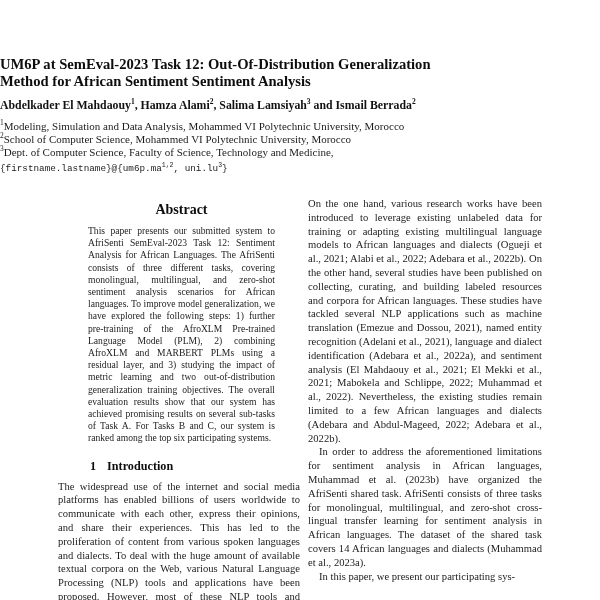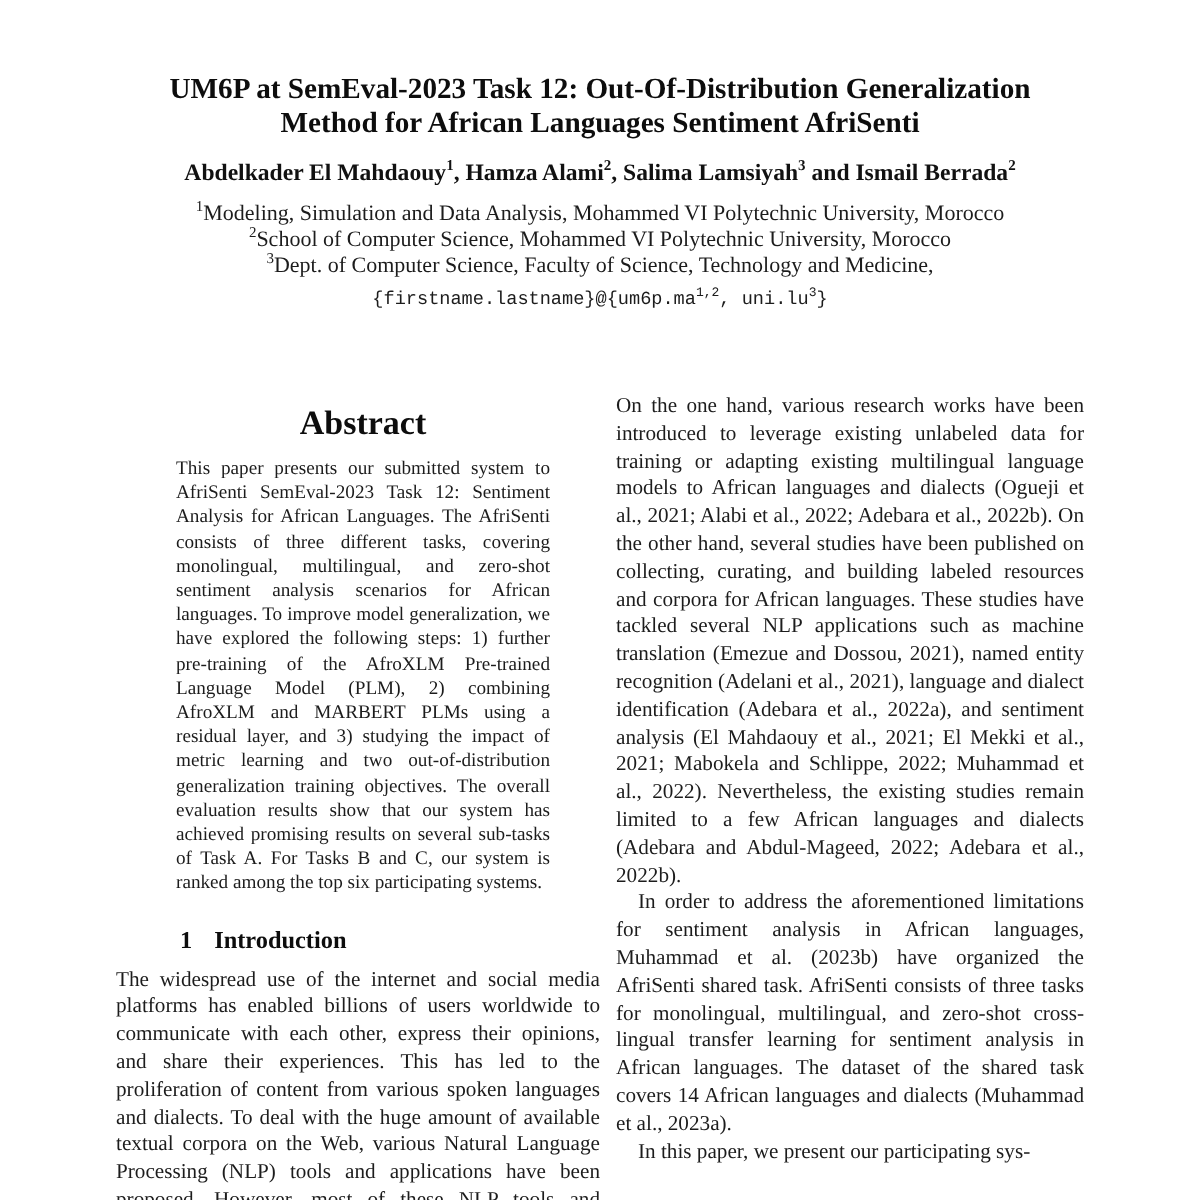--- a/index.html
+++ b/index.html
@@ -5,21 +5,21 @@
   html,body{margin:0;padding:0;background:#ffffff;}
   .page{
     position:relative;
     width:600px;height:600px;
     background:#ffffff;
     overflow:hidden;
     font-family:"Liberation Serif", serif;
     color:#1c1c1c;
   }
   
-  .header{ text-align:center; padding-top:37px; }
+  .header{ text-align:left; padding-top:56px; }
   .title{
     margin:0; font-weight:bold; color:#0d0d0d;
     font-size:14.6px; line-height:17px;
   }
   .authors{
     margin-top:8px; font-weight:bold; font-size:11.8px; color:#111;
   }
   .authors sup, .affils sup{ font-size:7.5px; line-height:0; }
   .affils{ margin-top:7px; font-size:11px; line-height:13px; color:#1c1c1c; }
   .email{
@@ -30,21 +30,21 @@
   .email sup{ font-size:6.5px; line-height:0; }
   
   .cols{
     position:absolute; top:197px; left:58px; width:484px;
     display:flex; gap:8px;
   }
   .col-left{ width:242px; }
   .col-right{ width:234px; }
   .abstract{ margin-top:5px; padding:0 25px 0 30px; }
   .abs-head{
-    text-align:center; font-weight:bold; font-size:17px; color:#0d0d0d;
+    text-align:center; font-weight:bold; font-size:14px; color:#0d0d0d;
     margin-bottom:7px;
   }
   .abs-body{
     margin:0; font-size:9.6px; line-height:12.2px;
     text-align:justify; hyphens:auto; -webkit-hyphens:auto;
   }
   .sec-head{
     margin-top:14px; margin-bottom:6px;
     font-weight:bold; font-size:12.2px; color:#0d0d0d;margin-left:32px;
   }
@@ -56,21 +56,21 @@
   .body-par.indented{ text-indent:11px; }
 </style>
 </head>
 <body>
 
 <div class="page">
 
   <div class="header">
     <h1 class="title">
       <span>UM6P at SemEval-2023 Task 12: Out-Of-Distribution Generalization</span><br>
-      <span>Method for African Languages Sentiment AfriSenti</span>
+      <span>Method for African Sentiment Sentiment Analysis</span>
     </h1>
     <div class="authors"><span>Abdelkader El Mahdaouy<sup>1</sup></span>, <span>Hamza Alami<sup>2</sup></span>, <span>Salima Lamsiyah<sup>3</sup></span>  and  <span>Ismail Berrada<sup>2</sup></span></div>
     <div class="affils">
         <div><sup>1</sup>Modeling, Simulation and Data Analysis, Mohammed VI Polytechnic University, Morocco</div>
         <div><sup>2</sup>School of Computer Science, Mohammed VI Polytechnic University, Morocco</div>
         <div><sup>3</sup>Dept. of Computer Science, Faculty of Science, Technology and Medicine,</div>
       </div>
     <div class="email">{firstname.lastname}@{um6p.ma<sup>1,2</sup>, uni.lu<sup>3</sup>}</div>
   </div>
 

